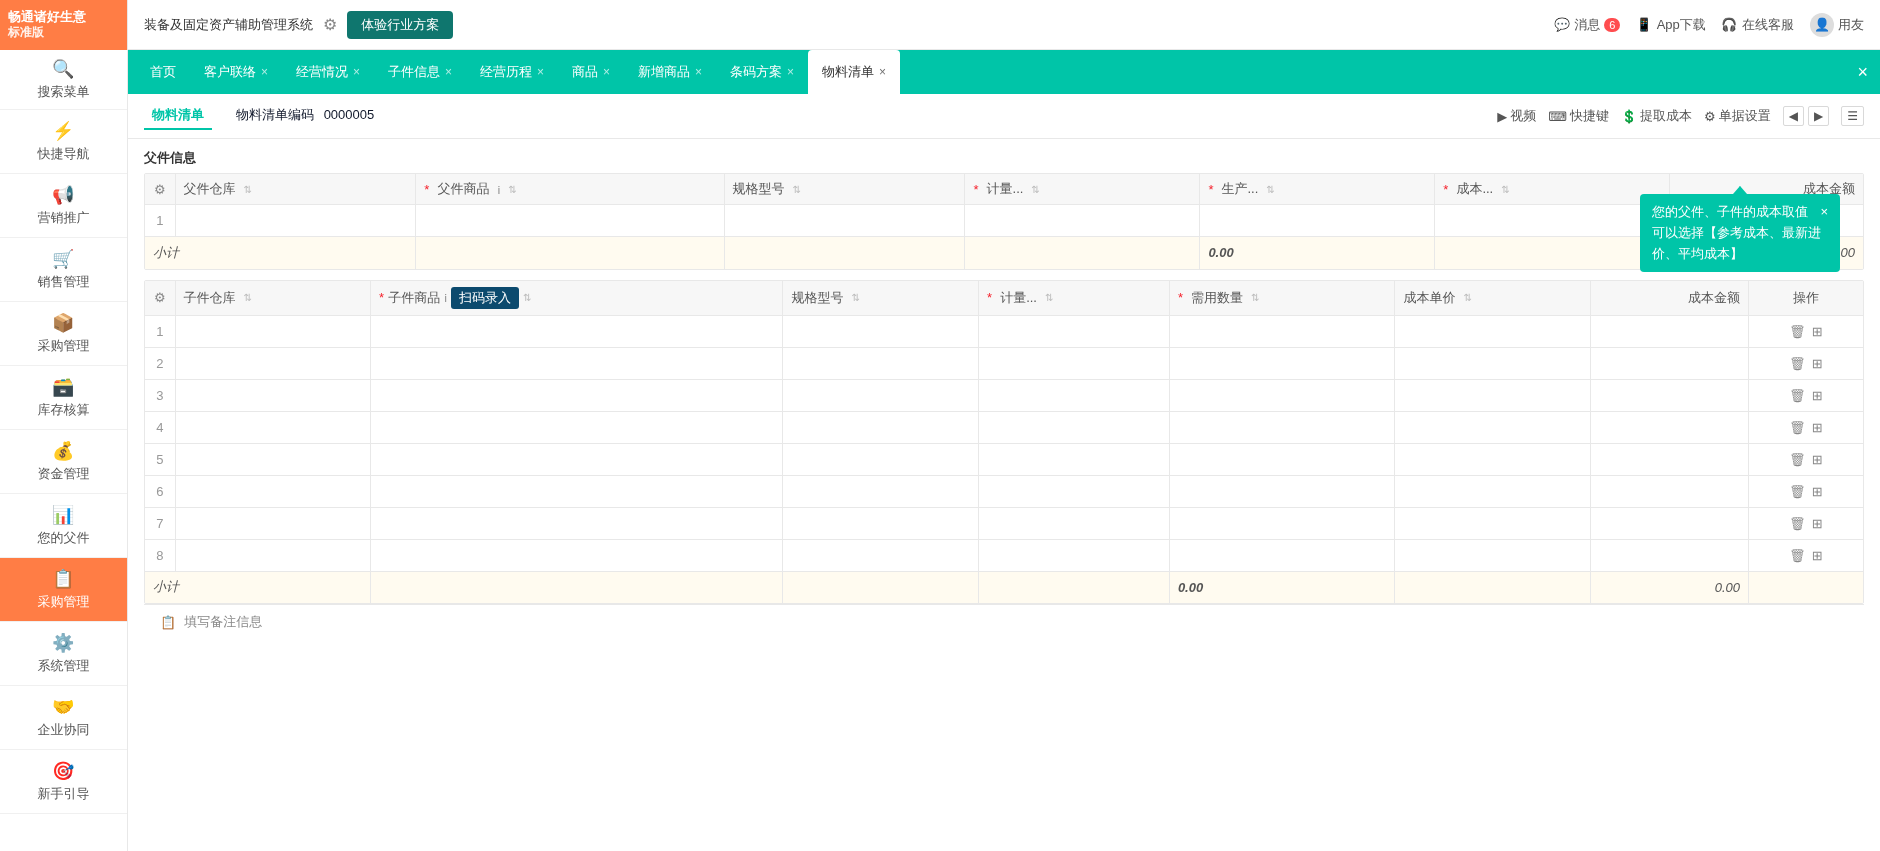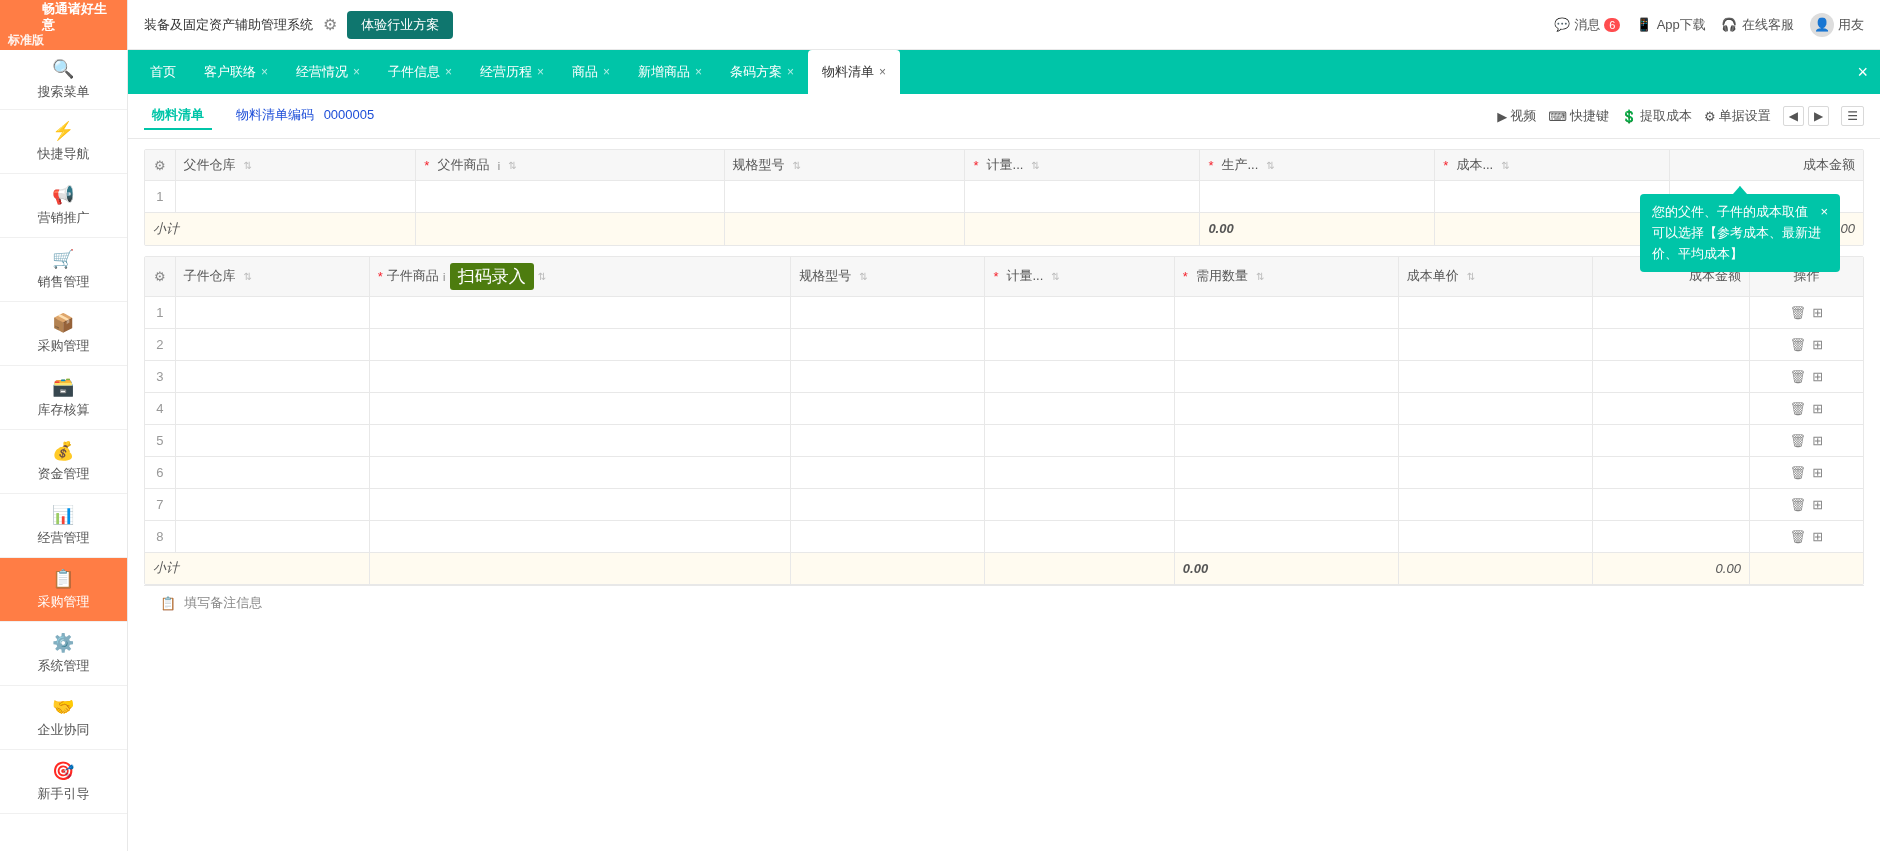--- a/index.html
+++ b/index.html
@@ -17,21 +17,21 @@
     .sidebar-logo {
       background: #ff7d45;
       height: 50px;
       display: flex;
       align-items: center;
       padding: 8px;
       color: white;
       font-weight: bold;
       font-size: 14px;
     }
-    .sidebar-logo-text { line-height: 1.2; margin-left: 34px; }
+    .sidebar-logo-text { line-height: 1.2; }
     .sidebar-logo-sub { font-size: 12px; opacity: 0.9; }
     .sidebar-item {
       display: flex;
       flex-direction: column;
       align-items: center;
       padding: 10px 4px;
       cursor: pointer;
       color: #555;
       font-size: 12px;
       border-bottom: 1px solid #f0f0f0;
@@ -113,21 +113,21 @@
       display: flex;
       align-items: center;
       padding: 8px 16px;
       border-bottom: 1px solid #e8e8e8;
       gap: 16px;
       background: #fff;
     }
     .sub-header-tab {
       padding: 4px 8px;
       cursor: pointer;
-      color: #1d4ed8;
+      color: #0f172a;
       font-size: 13px;
       border-bottom: 2px solid transparent;
     }
     .sub-header-tab.active { color: #00c5a8; border-bottom: 2px solid #00c5a8; font-weight: bold; }
     .sub-header-tools { margin-left: auto; display: flex; align-items: center; gap: 12px; color: #555; font-size: 13px; }
     .sub-header-tool { display: flex; align-items: center; gap: 3px; cursor: pointer; }
 
     
     .section { padding: 8px 16px 0; }
     .section-title { font-size: 13px; color: #333; font-weight: bold; margin-bottom: 6px; }
@@ -155,26 +155,26 @@
     }
     td:last-child { border-right: none; }
     tr:last-child td { border-bottom: none; font-style: italic; }
     .row-num { color: #999; text-align: center; width: 30px; }
     .subtotal-row td { background: #fffbf0; font-weight: normal; color: #555; }
     .subtotal-row td:nth-child(6) { font-weight: bold; color: #333; }
     .subtotal-last { font-weight: bold; color: #333; text-align: right; }
     .red-star { color: #f5222d; }
     .settings-col { width: 30px; text-align: center; color: #888; }
     .scan-btn {
-      background: #4d7c0f;
+      background: #0c4a6e;
       color: white;
       border: none;
       border-radius: 3px;
       padding: 2px 8px;
-      font-size: 17px;
+      font-size: 13px;
       cursor: pointer;
     }
     .action-icons { display: flex; gap: 6px; justify-content: center; color: #888; cursor: pointer; }
     .col-amount { text-align: right; padding-right: 12px; }
 
     
     .tooltip-box {
       position: absolute;
       background: #00c5a8;
       color: white;
@@ -263,21 +263,21 @@
   <div class="sidebar-item">
     <span class="sidebar-icon">🗃️</span>
     <span>库存核算</span>
   </div>
   <div class="sidebar-item">
     <span class="sidebar-icon">💰</span>
     <span>资金管理</span>
   </div>
   <div class="sidebar-item">
     <span class="sidebar-icon">📊</span>
-    <span>经营管理</span>
+    <span>您的父件</span>
   </div>
   <div class="sidebar-item active-orange">
     <span class="sidebar-icon">📋</span>
     <span>采购管理</span>
   </div>
   <div class="sidebar-item">
     <span class="sidebar-icon">⚙️</span>
     <span>系统管理</span>
   </div>
   <div class="sidebar-item">
@@ -394,20 +394,21 @@
 
     <div style="padding: 0 16px; overflow: auto; flex: 1; position: relative;">
 
       <div class="tooltip-box" style="position:absolute; right:40px; top:55px; z-index:10;">
         <div class="tooltip-arrow-up"></div>
         <span class="tooltip-close">×</span>
         <span>您的父件、子件的成本取值可以选择【参考成本、最新进价、平均成本】</span>
       </div>
 
       <div class="section" style="padding: 10px 0 0;">
+        <div class="section-title">父件信息</div>
         <div class="table-wrap parent-table-wrapper">
           <table>
             <thead>
               <tr>
                 <th class="settings-col">⚙</th>
                 <th>
                   <div class="th-sort">
                       <span>父件仓库</span>
                       <span class="sort-icon">⇅</span>
                     </div>

